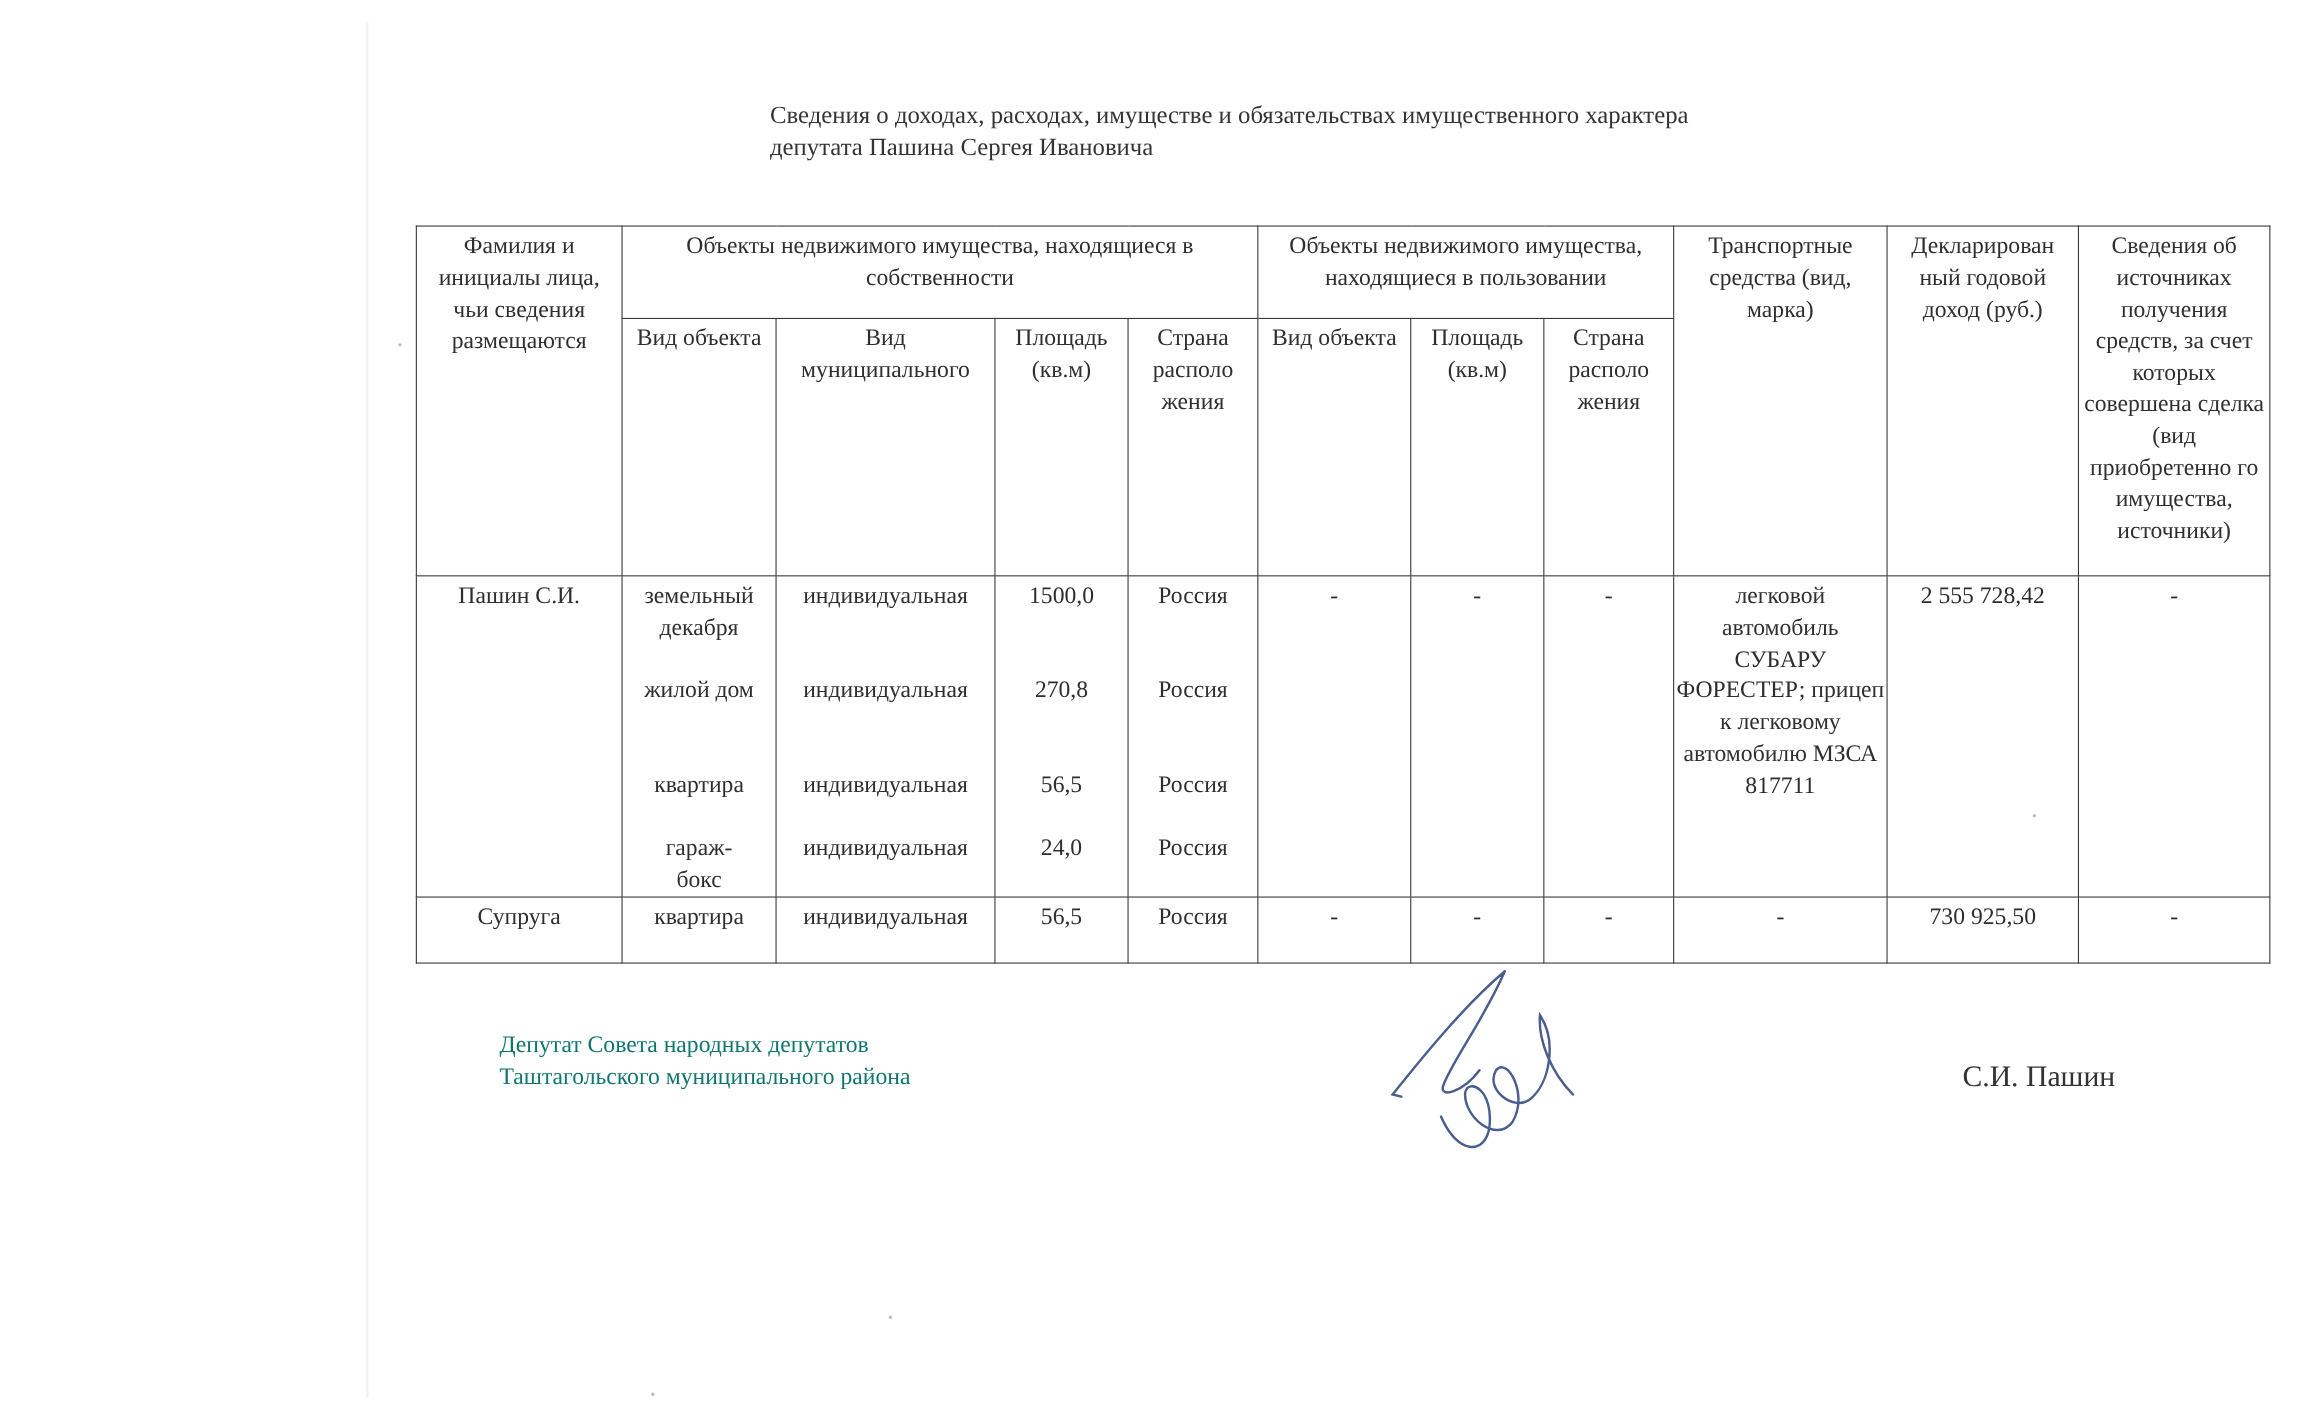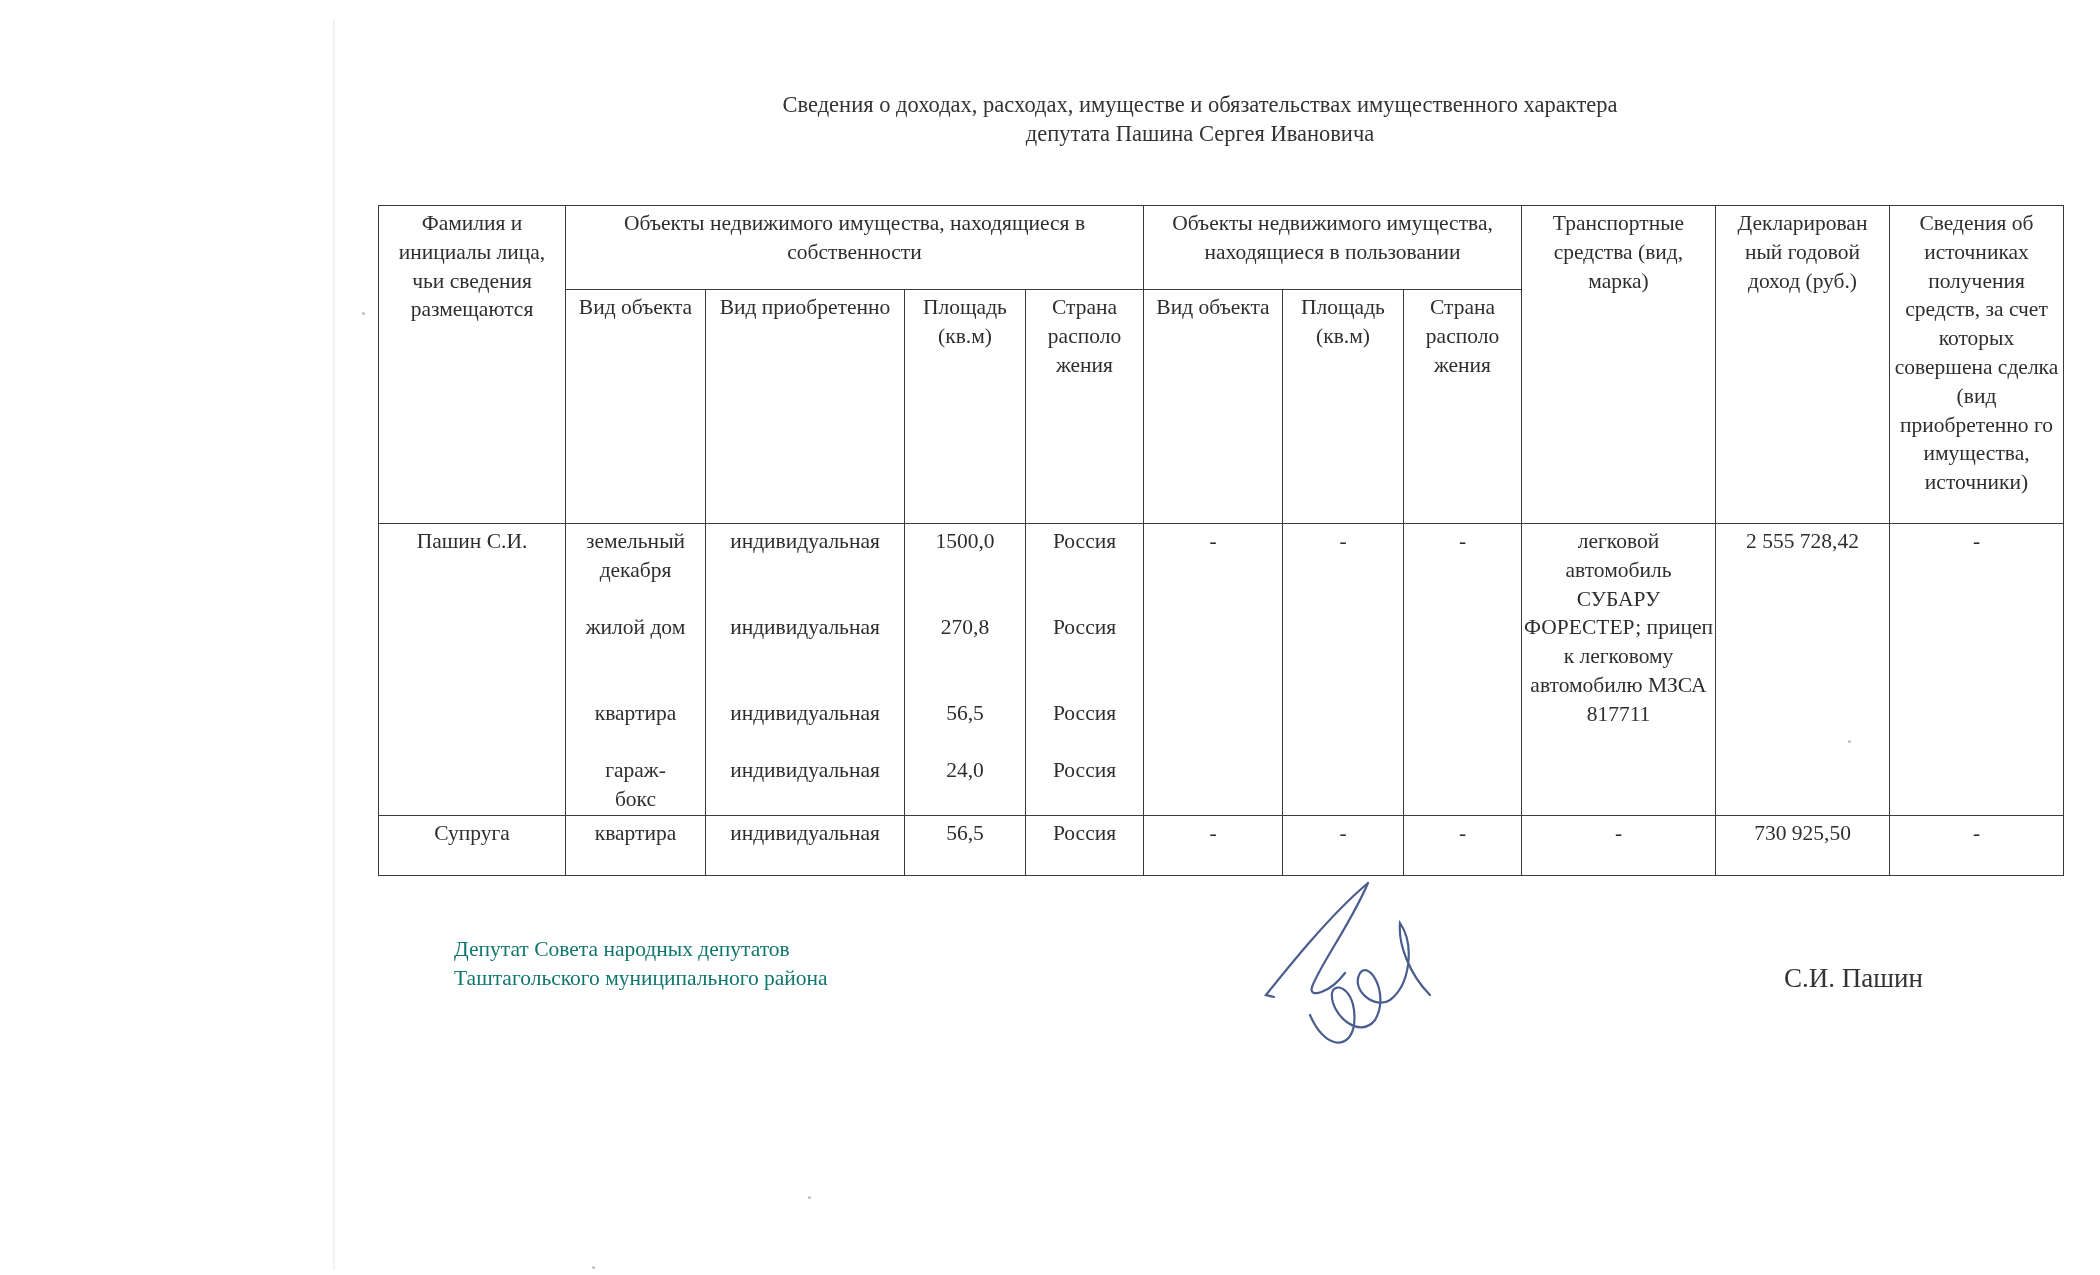--- a/index.html
+++ b/index.html
@@ -2,21 +2,21 @@
 <html><head>
 <meta charset="utf-8">
 <style>
   html, body { margin:0; padding:0; }
   body {
     width:2100px; height:1275px; background:#ffffff; position:relative; overflow:hidden;
     font-family:"Liberation Serif", "DejaVu Serif", serif; color:#2a2a2a;
   }
   .scan-edge { position:absolute; left:333px; top:20px; width:2px; height:1250px; background:#f1f1f1; }
   .title {
-    position:absolute; left:700px; top:90px; width:1000px; text-align:center;
+    position:absolute; left:700px; top:90px; width:1000px; text-align:left;
     font-size:22.5px; line-height:29px; color:#333;
   }
   table.decl {
     position:absolute; left:378px; top:205px; border-collapse:collapse; table-layout:fixed;
     font-size:21.5px; line-height:28.8px; color:#2e2e2e;
   }
   table.decl td, table.decl th {
     border:1.6px solid #3a3a3a; padding:3px 2px 0 2px; vertical-align:top; text-align:center; font-weight:normal;
   }
   .row-h1 th { height:80px;margin-left:24px; }
@@ -59,21 +59,21 @@
       <tr class="row-h1">
     <th rowspan="2">Фамилия и инициалы лица, чьи сведения размещаются</th>
     <th colspan="4">Объекты недвижимого имущества, находящиеся в собственности</th>
     <th colspan="3">Объекты недвижимого имущества, находящиеся в пользовании</th>
     <th rowspan="2">Транспортные средства (вид, марка)</th>
     <th rowspan="2">Декларирован ный годовой доход (руб.)</th>
     <th rowspan="2">Сведения об источниках получения средств, за счет которых совершена сделка (вид приобретенно го имущества, источники)</th>
   </tr>
   <tr class="row-h2">
     <th>Вид объекта</th>
-    <th>Вид приобретенно</th>
+    <th>Вид муниципального</th>
     <th>Площадь (кв.м)</th>
     <th>Страна располо жения</th>
     <th>Вид объекта</th>
     <th>Площадь (кв.м)</th>
     <th>Страна располо жения</th>
   </tr>
 
   <tr class="row-p">
     <td>Пашин С.И.</td>
     <td class="stack">

